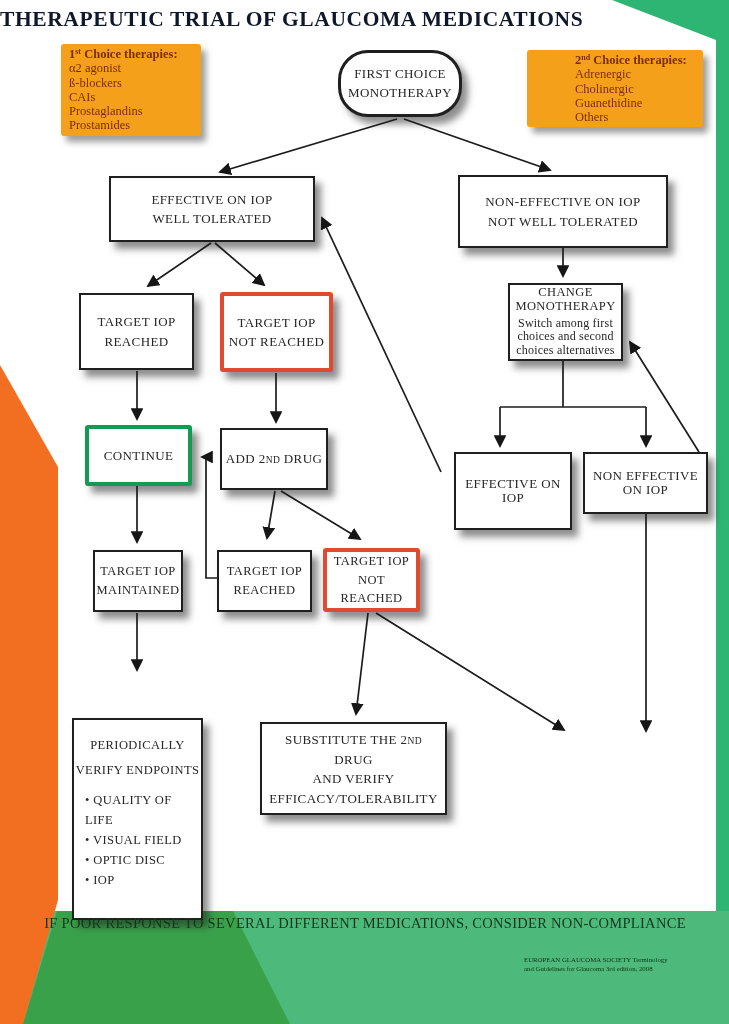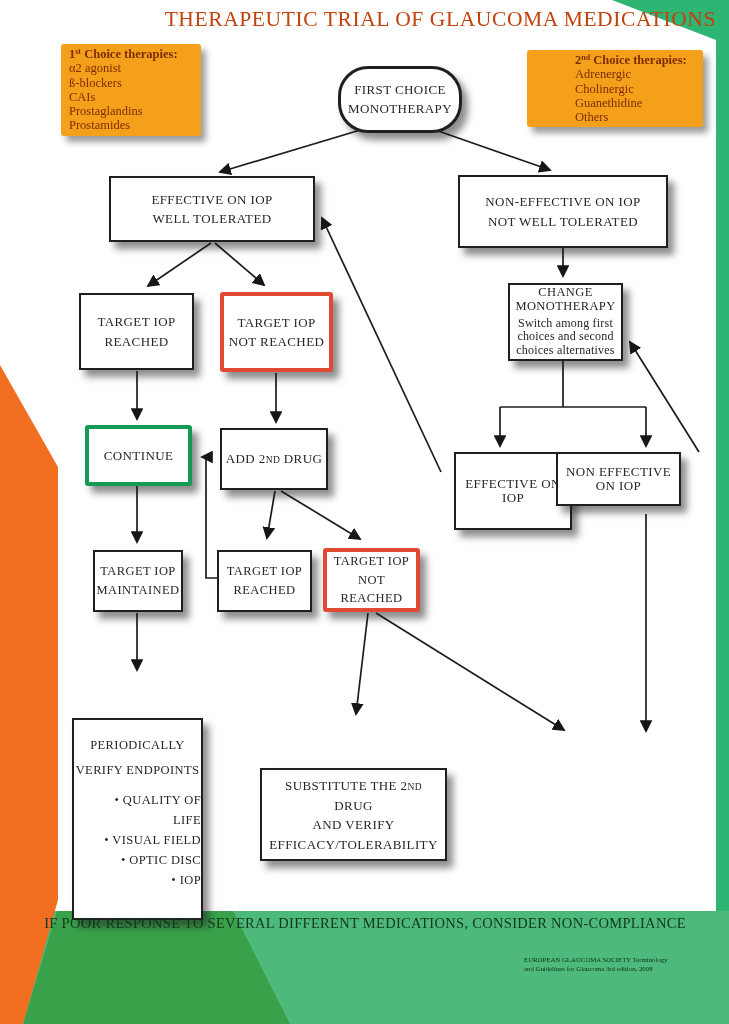--- a/index.html
+++ b/index.html
@@ -1,38 +1,38 @@
 <!DOCTYPE html>
 <html><head>
 <meta charset="utf-8">
 <style>
   html,body{margin:0;padding:0;background:#888;}
   .page{position:relative;width:729px;height:1024px;background:#fff;overflow:hidden;
         font-family:"Liberation Serif","DejaVu Serif",serif;}
   svg.layer{position:absolute;left:0;top:0;z-index:1;}
-  .title{position:absolute;left:0;top:7px;width:716px;text-align:right;z-index:2;
-         font-size:21.5px;letter-spacing:.6px;color:#c2410c;}
+  .title{position:absolute;left:0;top:7px;width:716px;text-align:left;z-index:2;
+         font-size:21.5px;letter-spacing:.6px;color:#0f172a;font-weight:bold;}
   .legend{position:absolute;z-index:2;background:#F5A01B;color:#7c2d00;
           border-radius:3px;box-shadow:5px 6px 6px rgba(40,40,40,.45);
           padding:3px 8px;font-size:12.5px;line-height:1.14;}
   .legend .hd{font-weight:bold;}
   .legend .sup{font-size:8px;position:relative;top:-4px;font-weight:bold;}
   .node{position:absolute;z-index:2;background:#fff;border:2px solid #1f1f1f;
         box-shadow:6px 7px 7px rgba(30,30,30,.5);display:flex;flex-direction:column;
         align-items:center;justify-content:center;text-align:center;
         font-size:13px;letter-spacing:.4px;color:#262626;line-height:1.5;box-sizing:border-box;}
   .node.rounded{border-radius:30px;border-width:3px;line-height:1.4;}
   .node.red{border:4px solid #E04A31;border-radius:3px;}
   .node.green{border:4px solid #149A52;border-radius:3px;}
   .node .sub{font-size:12px;line-height:1.15;letter-spacing:.2px;margin-top:3px;}
   .node .tight{line-height:1.1;}
   .ord{font-size:9.5px;}
   .bullets{text-align:left;margin-top:10px;width:100%;padding-left:11px;box-sizing:border-box;}
-  .bullets span{display:block;line-height:1.6;text-align:right;}
-  .spread{justify-content:space-evenly;padding:6px 12px;margin-top:46px;}
+  .bullets span{display:block;line-height:1.6;}
+  .spread{justify-content:space-evenly;padding:6px 12px;}
   .footer-note{position:absolute;left:40px;top:915px;width:650px;text-align:center;z-index:2;
                font-size:14.5px;letter-spacing:.3px;color:#14361c;}
   .credit{position:absolute;left:524px;top:955px;width:175px;z-index:2;
           font-size:6.8px;line-height:1.35;color:#0f3318;}
 </style>
 </head>
 <body>
 
 <div class="page">
 
@@ -85,21 +85,21 @@
   </div>
 
   <div class="legend" style="left:527px;top:50px;width:120px;padding-left:48px;">
     <div class="hd"><span>2</span><span class="sup">nd</span><span> Choice therapies:</span></div>
     <div>Adrenergic</div>
     <div>Cholinergic</div>
     <div>Guanethidine</div>
     <div>Others</div>
   </div>
 
-  <div class="node rounded" style="left:338px;top:66px;width:124px;height:67px;">
+  <div class="node rounded" style="left:338px;top:50px;width:124px;height:67px;">
     <span>FIRST CHOICE</span>
     <span>MONOTHERAPY</span>
   </div>
 
   <div class="node" style="left:109px;top:176px;width:206px;height:66px;">
     <span>EFFECTIVE ON IOP</span>
     <span>WELL TOLERATED</span>
   </div>
 
   <div class="node" style="left:458px;top:175px;width:210px;height:73px;">
@@ -133,21 +133,21 @@
 
   <div class="node" style="left:220px;top:428px;width:108px;height:62px;">
     <span><span>ADD 2</span><span class="ord">ND</span><span> DRUG</span></span>
   </div>
 
   <div class="node" style="left:454px;top:452px;width:118px;height:78px;">
     <span class="tight">EFFECTIVE ON</span>
     <span class="tight">IOP</span>
   </div>
 
-  <div class="node" style="left:556px;top:452px;width:125px;height:54px;">
+  <div class="node" style="left:583px;top:452px;width:125px;height:62px;">
     <span class="tight">NON EFFECTIVE</span>
     <span class="tight">ON IOP</span>
   </div>
 
   <div class="node" style="left:93px;top:550px;width:90px;height:62px;font-size:12.5px;">
     <span>TARGET IOP</span>
     <span>MAINTAINED</span>
   </div>
 
   <div class="node" style="left:217px;top:550px;width:95px;height:62px;font-size:12.5px;">

